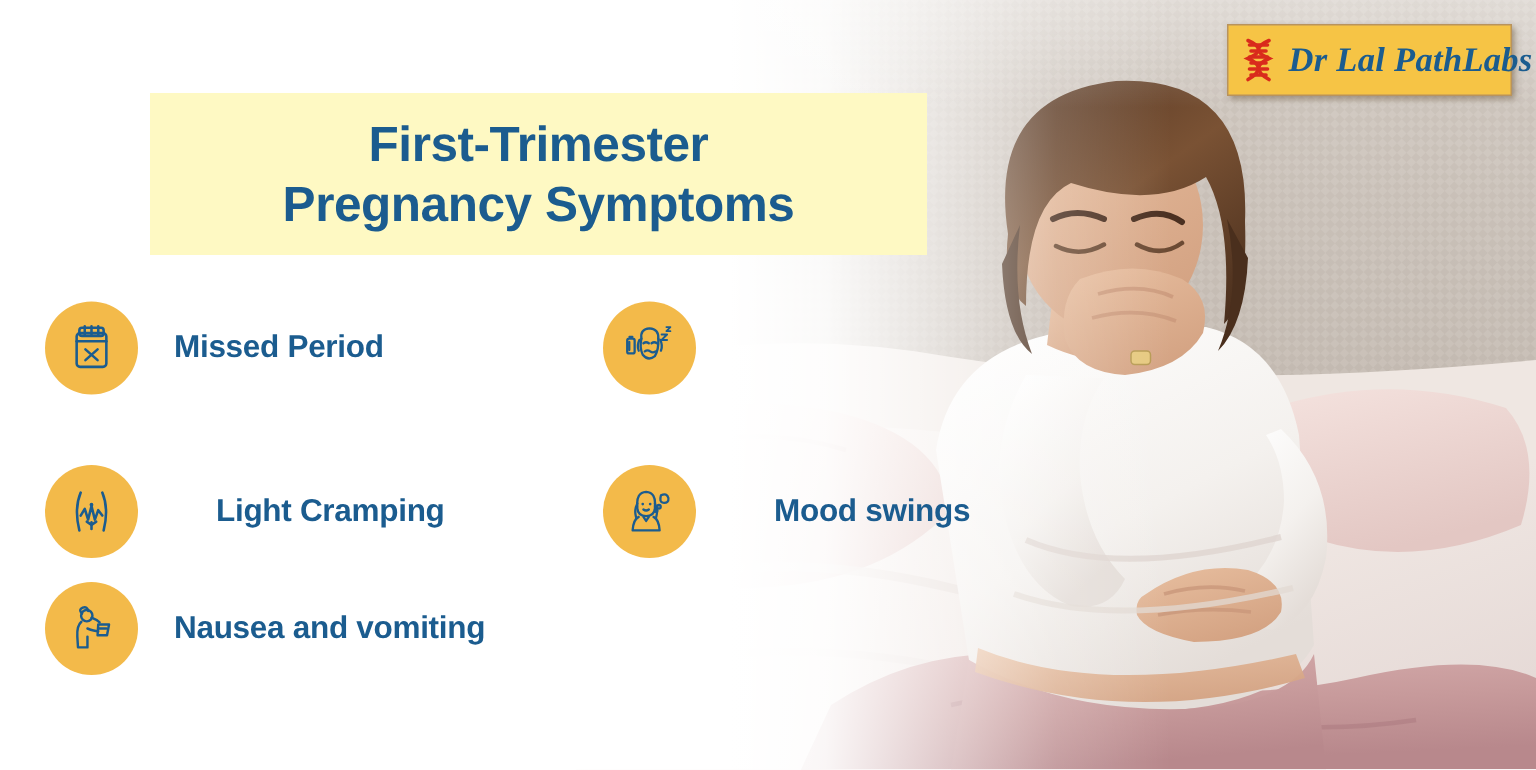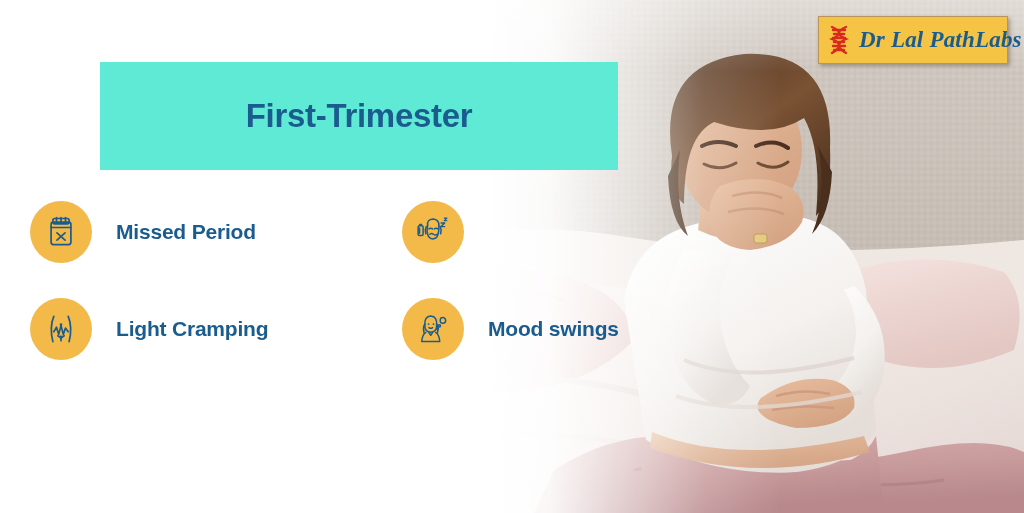--- a/index.html
+++ b/index.html
@@ -53,21 +53,21 @@
     font-family:"Liberation Serif", serif;
     font-style:italic; font-weight:700;
     font-size:23px; color:#1B5C8F;
     letter-spacing:.2px; white-space:nowrap;
   }
 
   
   .title-banner {
     position:absolute; left:100px; top:62px;
     width:518px; height:108px;
-    background:#5eead4;
+    background:#fef9c3;
     display:flex; flex-direction:column;
     align-items:center; justify-content:center;
     z-index:5;
   }
   .title-line {
     color:#1B5C8F;
     font-weight:700;
     font-size:33px;
     line-height:40px;
     letter-spacing:-0.3px;
@@ -82,21 +82,21 @@
   }
   .col { position:absolute; top:0; width:380px; height:100%; }
   .col-left  { left:30px; }
   .col-right { left:402px; }
 
   .item {
     position:absolute; left:0; height:64px;
     display:flex; align-items:center; gap:0;
   }
   .item.r0 { top:14px;align-items:center; }
-  .item.r1 { top:111px; }
+  .item.r1 { top:123px;gap:28px; }
   .item.r2 { top:201px; }
 
   .icon-circle {
     width:62px; height:62px; border-radius:50%;
     background:#F3BA4A;
     display:flex; align-items:center; justify-content:center;
     flex:0 0 auto;
   }
   .icon-circle svg { display:block; }
 
@@ -226,20 +226,21 @@
             <path d="M6 21 H18"></path>
             <path d="M7 25 H17"></path>
         </g>
       </svg>
     </span>
     <span class="logo-text">Dr Lal PathLabs</span>
   </div>
 
   <div class="title-banner">
     <div class="title-line">First-Trimester</div>
+    <div class="title-line">Pregnancy Symptoms</div>
   </div>
 
   <div class="grid">
 
     <div class="col col-left">
 
       <div class="item r0">
         <span class="icon-circle">
           <svg viewBox="0 0 40 40" width="36" height="36" aria-hidden="true">
             <g fill="none" stroke="#1B5C8F" stroke-width="1.9" stroke-linecap="round" stroke-linejoin="round">
@@ -263,20 +264,36 @@
               <circle cx="20" cy="15" r="1.4" fill="#1B5C8F" stroke="none"></circle>
               <path d="M12 23 L15 18 L17.5 26 L20 16 L22.5 26 L25 19 L28 23"></path>
               <path d="M20 28 V33"></path>
               <path d="M16.5 27.5 L20 30 L23.5 27.5"></path>
             </g>
           </svg>
         </span>
         <span class="item-label">Light Cramping</span>
       </div>
 
+      <div class="item r2">
+        <span class="icon-circle">
+          <svg viewBox="0 0 40 40" width="36" height="36" aria-hidden="true">
+            <g fill="none" stroke="#1B5C8F" stroke-width="1.8" stroke-linecap="round" stroke-linejoin="round">
+              <path d="M13 9 Q 10 6 13.5 4.5 Q 17 3.5 17.5 7"></path>
+              <circle cx="16.5" cy="10.5" r="4.2"></circle>
+              <path d="M20 12 Q 24 13.5 26 15.5"></path>
+              <path d="M12.5 15 Q 9 18 9.5 26 L10 34 L17 34 L17 26"></path>
+              <path d="M17 20 Q 22 22 25 22"></path>
+              <path d="M25 17 L33 17 L31.5 25 L24.5 25 Z"></path>
+              <path d="M25 20 H31"></path>
+            </g>
+          </svg>
+        </span>
+        <span class="item-label">Nausea and vomiting</span>
+      </div>
     </div>
 
     <div class="col col-right">
 
       <div class="item r0">
         <span class="icon-circle">
           <svg viewBox="0 0 40 40" width="36" height="36" aria-hidden="true">
             <g fill="none" stroke="#1B5C8F" stroke-width="1.7" stroke-linecap="round" stroke-linejoin="round">
               <rect x="3.5" y="13" width="5.5" height="11" rx="1.5"></rect>
               <path d="M5 15.5 V21.5"></path>

